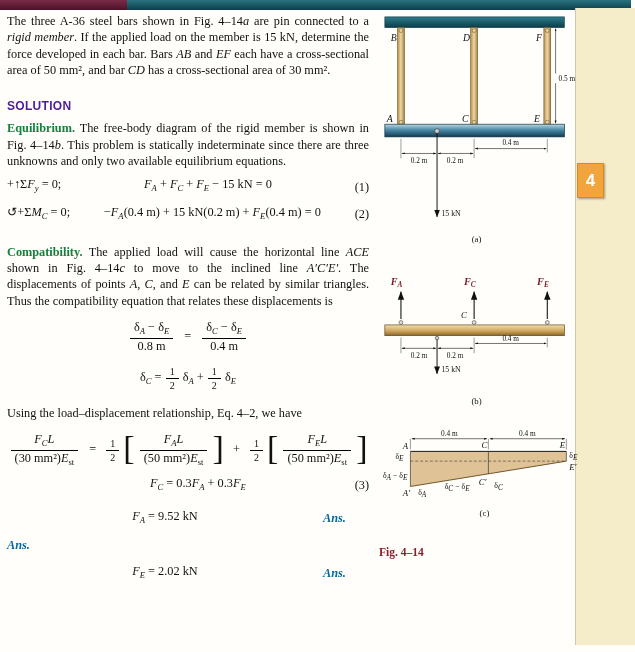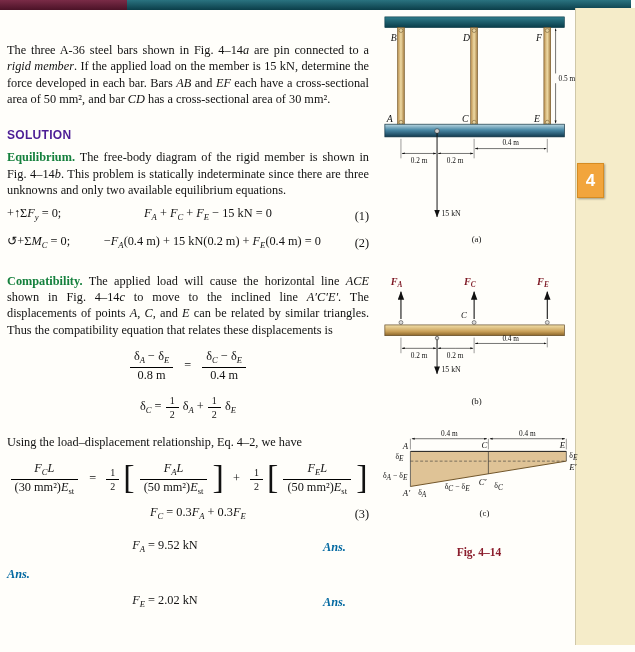--- a/index.html
+++ b/index.html
@@ -9,21 +9,21 @@
         background:linear-gradient(to bottom,#2a7380,#0b3e49);}
   .bar-maroon{position:absolute;top:0;left:0;width:127px;height:10px;
         background:linear-gradient(to bottom,#7a2c47,#4b1327);}
   .side-strip{position:absolute;right:0;top:8px;width:59px;height:637px;
         background:#f5ecc9;border-left:1px solid #cfc7a8;}
   .side-tab{position:absolute;left:577px;top:163px;width:25px;height:33px;
         background:#f2a53c;border:1px solid #d68c22;color:#fff;
         font:bold 17px "Liberation Sans",sans-serif;display:flex;align-items:center;
         justify-content:center;box-shadow:1px 1px 2px rgba(0,0,0,.35);}
   .content{position:absolute;top:11px;left:7px;width:568px;display:flex;}
-  .left-col{width:372px;font-size:12.3px;line-height:16.3px;margin-top:29px;}
+  .left-col{width:372px;font-size:12.3px;line-height:16.3px;}
   .right-col{width:196px;padding-left:10px;}
   .problem{margin:2px 0 0 0;text-align:justify;}
   .sol-head{margin:20px 0 6px 0;font-family:"Liberation Sans",sans-serif;
         font-size:12px;font-weight:bold;color:#4c1d95;letter-spacing:.3px;}
   .para{margin:0;text-align:justify;}
   .subhead{color:#15803d;font-weight:bold;}
   .sect{margin-top:19px;}
   .eq-row{display:flex;align-items:center;margin:7px 0 4px 0;}
   .eq-row .lhs{flex:0 0 auto;}
   .eq-row .expr{flex:1;text-align:center;}
@@ -33,21 +33,21 @@
   .frac .fn{display:block;border-bottom:1px solid #000;padding:0 4px 1px 4px;}
   .frac .fd{display:block;padding:1px 4px 0 4px;}
   .frac.small{font-size:10px;margin:0 1px;}
   .op{margin:0 6px;}
   .brk{font-size:34px;font-weight:400;line-height:.9;vertical-align:middle;position:relative;top:-2px;}
   sub{font-size:.7em;}
   .spacer{width:34px;}
   .ans-row{display:flex;align-items:center;margin:9px 0;}
   .ans-expr{flex:1;text-align:center;}
   .ans-tag{width:46px;color:#0369a1;font-style:italic;font-weight:bold;}
-  .fig-label{width:200px;text-align:center;font-weight:bold;color:#8b1e2d;
+  .fig-label{width:200px;font-weight:bold;color:#8b1e2d;
         font-size:11.5px;margin-top:3px;}
   svg{display:block;}
   svg text{font-family:"Liberation Serif",serif;fill:#111;}
   .it{font-style:italic;}
   .t10{font-size:10px;}
   .t9{font-size:9px;}
   .t8{font-size:8px;}
   .t75{font-size:7.5px;}
   .flabel{font-size:10.5px;font-weight:bold;font-style:italic;fill:#7c1622;}
   .fsub{font-size:7.5px;font-weight:bold;font-style:italic;fill:#7c1622;}

